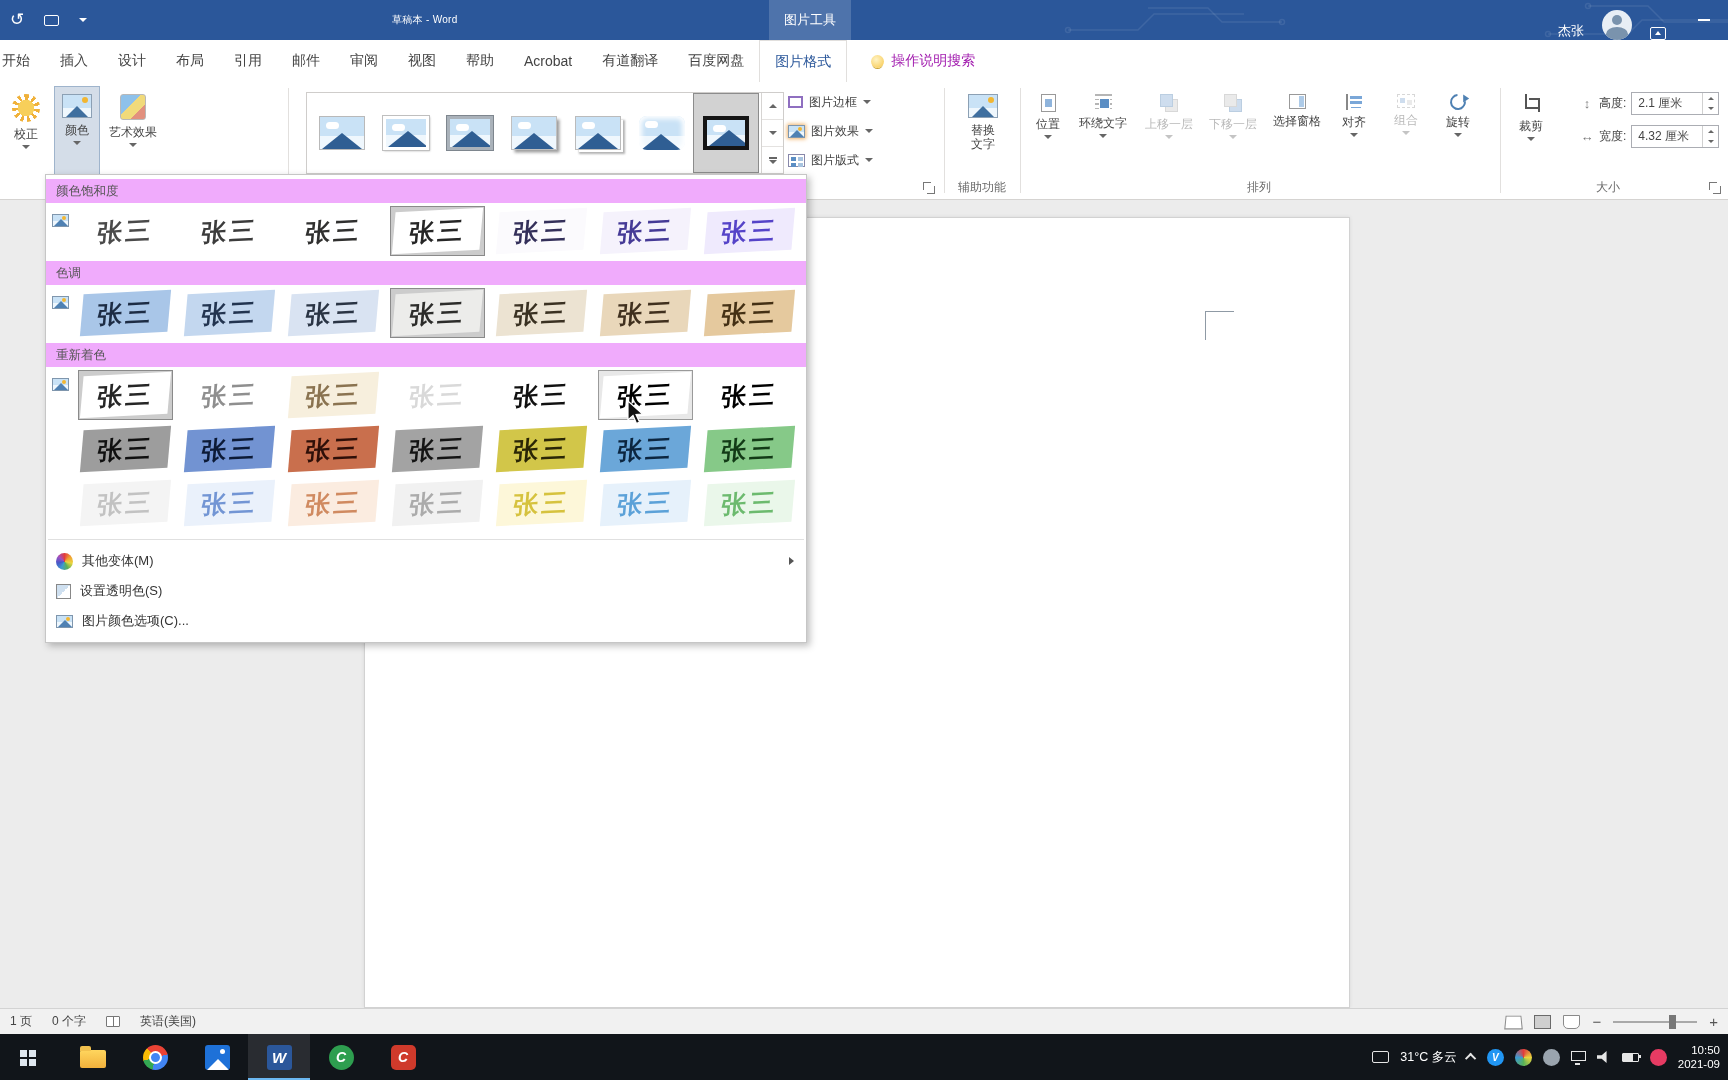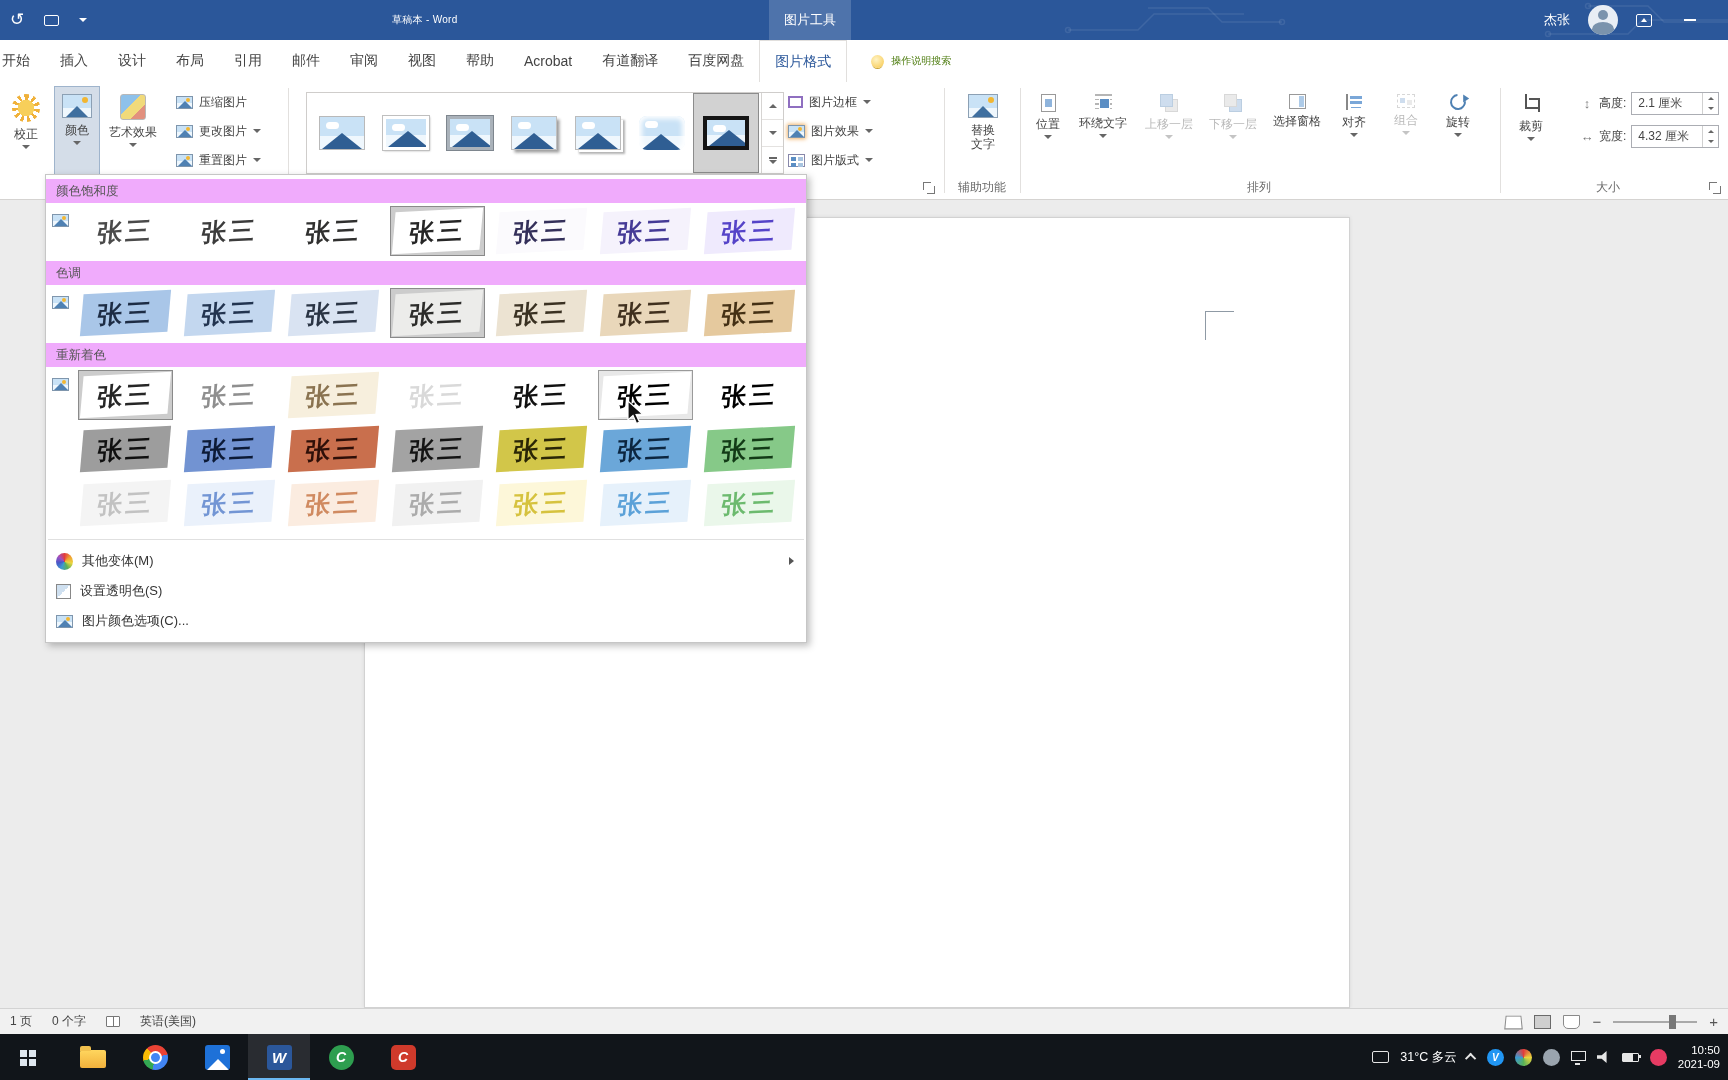--- a/index.html
+++ b/index.html
@@ -9,36 +9,36 @@
 
   
   .titlebar{position:absolute;top:0;left:0;right:0;height:40px;background:#2b579a;color:#fff;display:flex;align-items:center;z-index:5}
   .circuit{position:absolute;right:0;top:0;pointer-events:none}
   .qat{display:flex;align-items:center;gap:20px;padding-left:10px;z-index:2}
   .qat-ic{font-size:17px;color:#fff;line-height:40px;cursor:default}
   .touch-ic{width:15px;height:11px;border:1.5px solid #fff;border-radius:2px;display:inline-block}
   .qat-caret{width:0;height:0;border-left:4px solid transparent;border-right:4px solid transparent;border-top:4px solid #fff;display:inline-block}
   .doc-title{position:absolute;left:392px;top:0;height:40px;line-height:40px;font-size:10px;letter-spacing:.3px}
   .contextual{position:absolute;left:769px;top:0;width:82px;height:40px;line-height:40px;text-align:center;font-size:13px;background:rgba(255,255,255,.17)}
-  .tb-right{margin-left:auto;display:flex;align-items:center;gap:18px;padding-right:18px;z-index:2}
+  .tb-right{margin-left:auto;display:flex;align-items:flex-end;gap:18px;padding-right:4px;z-index:2}
   .user-name{font-size:13px}
   .avatar{width:30px;height:30px;border-radius:50%;background:#e8eef5;position:relative;display:inline-block;overflow:hidden}
   .avatar::before{content:"";position:absolute;top:5px;left:10px;width:10px;height:10px;border-radius:50%;background:#7a93ad}
   .avatar::after{content:"";position:absolute;top:17px;left:4px;width:22px;height:14px;border-radius:50% 50% 0 0;background:#7a93ad}
   .ribopt{width:16px;height:13px;border:1.5px solid #fff;border-radius:2px;position:relative;display:inline-block}
   .ribopt::after{content:"";position:absolute;left:4px;top:3px;border-left:3px solid transparent;border-right:3px solid transparent;border-bottom:4px solid #fff}
   .minbtn{width:40px;height:40px;display:flex;align-items:center;justify-content:center}
   .minbtn i{display:block;width:12px;height:2px;background:#fff}
 
   
   .tabrow{position:absolute;top:40px;left:0;right:0;height:42px;background:#fff;display:flex;align-items:stretch;z-index:4}
   .tab{padding:0 15px;display:flex;align-items:center;font-size:14px;color:#444;white-space:nowrap}
   .tab:first-child{margin-left:-13px}
   .tab.active{border:1px solid #e1dfdd;border-bottom:none;color:#2b579a;background:#fff}
-  .searchtab{display:flex;align-items:center;gap:7px;padding:0 14px;font-size:10px;color:#4d7c0f;margin-left:10px}
+  .searchtab{display:flex;align-items:center;gap:7px;padding:0 14px;font-size:14px;color:#a21caf;margin-left:10px}
   .bulb{width:13px;height:13px;border-radius:50%;background:radial-gradient(circle at 40% 35%,#fff3c4,#f7c648);box-shadow:0 2px 0 -1px #c9a53a;display:inline-block}
 
   
   .ribbon{position:absolute;top:82px;left:0;right:0;height:118px;background:#fff;border-bottom:1px solid #d5d3d1;z-index:3}
   .vdiv{position:absolute;top:6px;bottom:6px;width:1px;background:#e2e0de}
   .grouplabel{position:absolute;bottom:3px;font-size:12px;color:#6a6a6a;text-align:center}
   .bigbtn{position:absolute;top:4px;height:98px;display:flex;flex-direction:column;align-items:center;padding-top:7px;border:1px solid transparent}
   .bigbtn .lbl{margin-top:5px;font-size:12px;color:#444;text-align:center;line-height:14px}
   .bigbtn.pressed{background:#d4dde8;border-color:#9fb4cc}
   .bigbtn.disabled,.smallbtn.disabled{opacity:.38}
@@ -253,36 +253,20 @@
     <div class="bigbtn pressed" style="left:54px;width:46px">
       <span class="ic-pic"></span>
       <span class="lbl">颜色</span>
       <span class="caret"></span>
     </div>
     <div class="bigbtn" style="left:102px;width:62px">
       <span class="ic-art"></span>
       <span class="lbl">艺术效果</span>
       <span class="caret"></span>
     </div>
-    <div class="smallcol" style="left:172px">
-      <div class="smallbtn">
-        <span class="mini-pic"></span>
-        <span>压缩图片</span>
-      </div>
-      <div class="smallbtn">
-        <span class="mini-pic"></span>
-        <span>更改图片</span>
-        <span class="caret" style="margin-top:0"></span>
-      </div>
-      <div class="smallbtn">
-        <span class="mini-pic"></span>
-        <span>重置图片</span>
-        <span class="caret" style="margin-top:0"></span>
-      </div>
-    </div>
     <div class="vdiv" style="left:288px"></div>
 
     <div class="gallery" style="left:306px">
       <div class="gthumbs" id="styleThumbs">
           <div class="sthumb f-simple">
             <i class="land"></i>
           </div>
           <div class="sthumb f-bevel">
             <i class="land"></i>
           </div>

